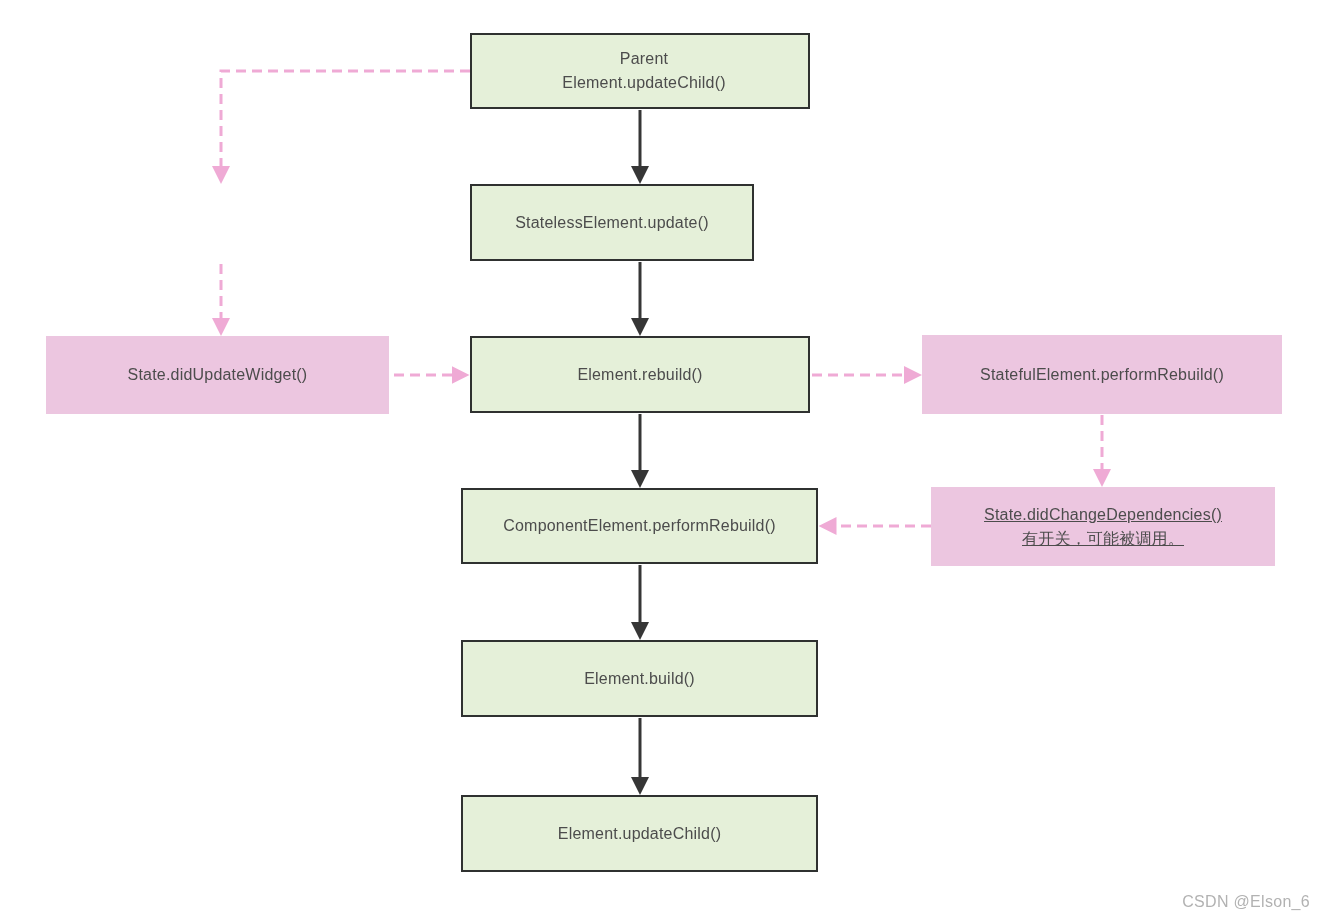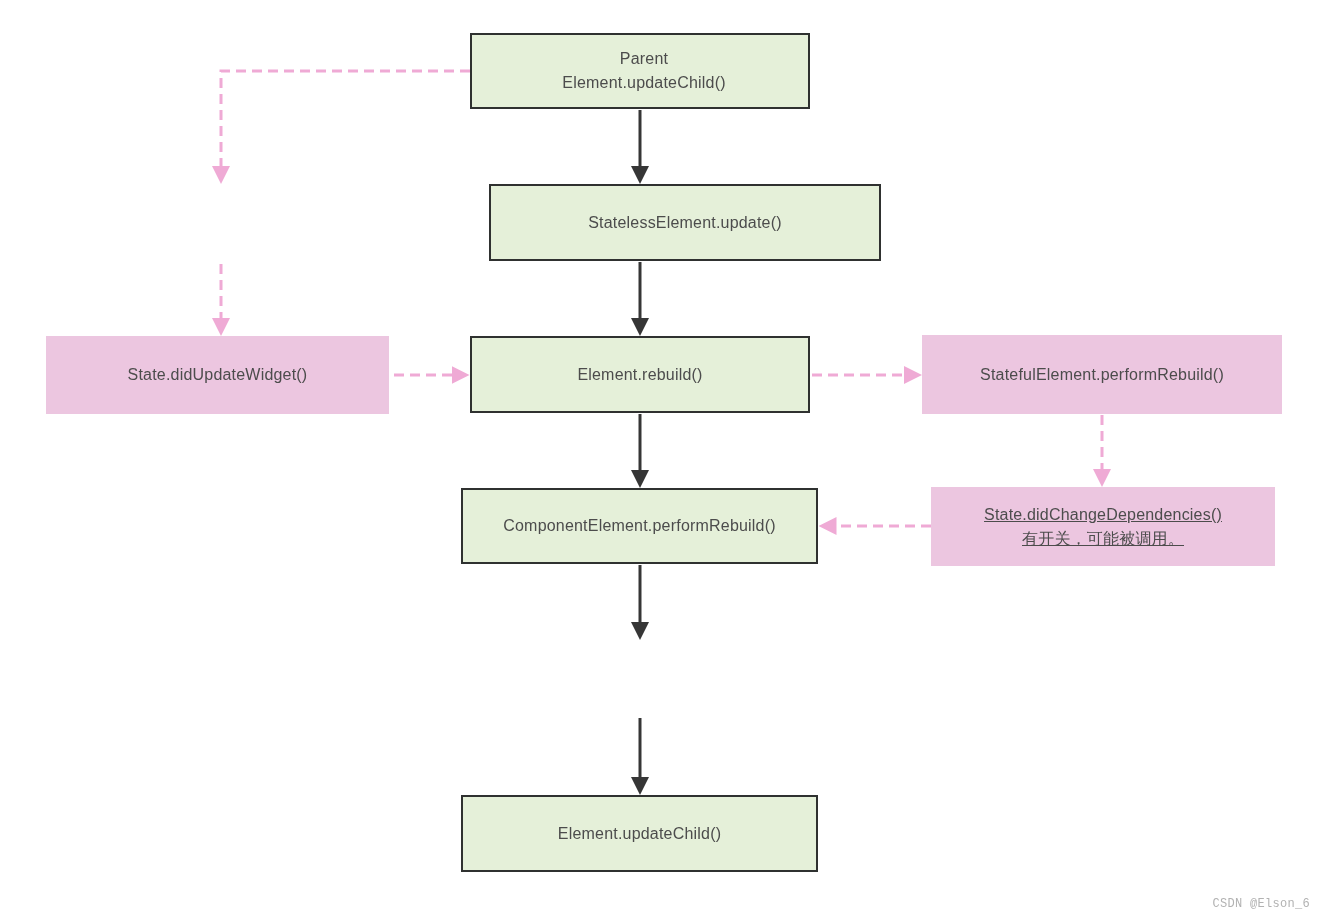--- a/index.html
+++ b/index.html
@@ -47,41 +47,40 @@
   .node.green {
     background: var(--green-fill);
     border: 2.5px solid var(--green-border);
   }
   .node.pink {
     background: var(--pink-fill);
     border: none;
   }
   
   .n-parent            { left: 470px; top: 33px;  width: 340px; height: 76px; padding-left: 8px; }
-  .n-stateless-update  { left: 470px; top: 184px; width: 392px; height: 77px; margin-left: 19px; }
+  .n-stateless-update  { left: 470px; top: 184px; width: 284px; height: 77px; }
   .n-rebuild           { left: 470px; top: 336px; width: 340px; height: 77px; }
   
   .n-component-rebuild { left: 461px; top: 488px; width: 357px; height: 76px; }
   .n-build             { left: 461px; top: 640px; width: 357px; height: 77px; }
   .n-update-child      { left: 461px; top: 795px; width: 357px; height: 77px; }
   
   .n-stateful-update   { left: 50px;  top: 184px; width: 343px; height: 79px; }
   .n-did-update-widget { left: 46px;  top: 336px; width: 343px; height: 78px; }
   
   .n-stateful-perform  { left: 922px; top: 335px; width: 360px; height: 79px; }
   .n-did-change-deps   { left: 931px; top: 487px; width: 344px; height: 79px; text-decoration: underline; }
 
   .watermark {
     position: absolute;
     right: 10px;
     bottom: 9px;
-    font-size: 12px;
+    font-size: 16px;
     color: var(--watermark);
     letter-spacing: 0.3px;
-    font-family: Liberation Mono, monospace;
   }
 </style>
 </head>
 <body>
 
 <div class="canvas">
 
   <svg class="arrow-layer" width="1320" height="920" viewBox="0 0 1320 920" xmlns="http://www.w3.org/2000/svg">
     <defs>
       <marker id="head-dark" markerWidth="6" markerHeight="6" refX="4.5" refY="3" orient="auto">
@@ -108,20 +107,21 @@
       <line x1="1102" y1="415" x2="1102" y2="482.5" marker-end="url(#head-pink)"></line>
       <line x1="931" y1="526" x2="823" y2="526" marker-end="url(#head-pink)"></line>
     </g>
   </svg>
 
   <div class="node green n-parent">Parent
 Element.updateChild()</div>
   <div class="node green n-stateless-update">StatelessElement.update()</div>
   <div class="node green n-rebuild">Element.rebuild()</div>
   <div class="node green n-component-rebuild">ComponentElement.performRebuild()</div>
+  <div class="node green n-build">Element.build()</div>
   <div class="node green n-update-child">Element.updateChild()</div>
 
   <div class="node pink n-did-update-widget">State.didUpdateWidget()</div>
 
   <div class="node pink n-stateful-perform">StatefulElement.performRebuild()</div>
   <div class="node pink n-did-change-deps">State.didChangeDependencies()
 有开关，可能被调用。</div>
 
   <div class="watermark">CSDN @Elson_6</div>
 </div>

